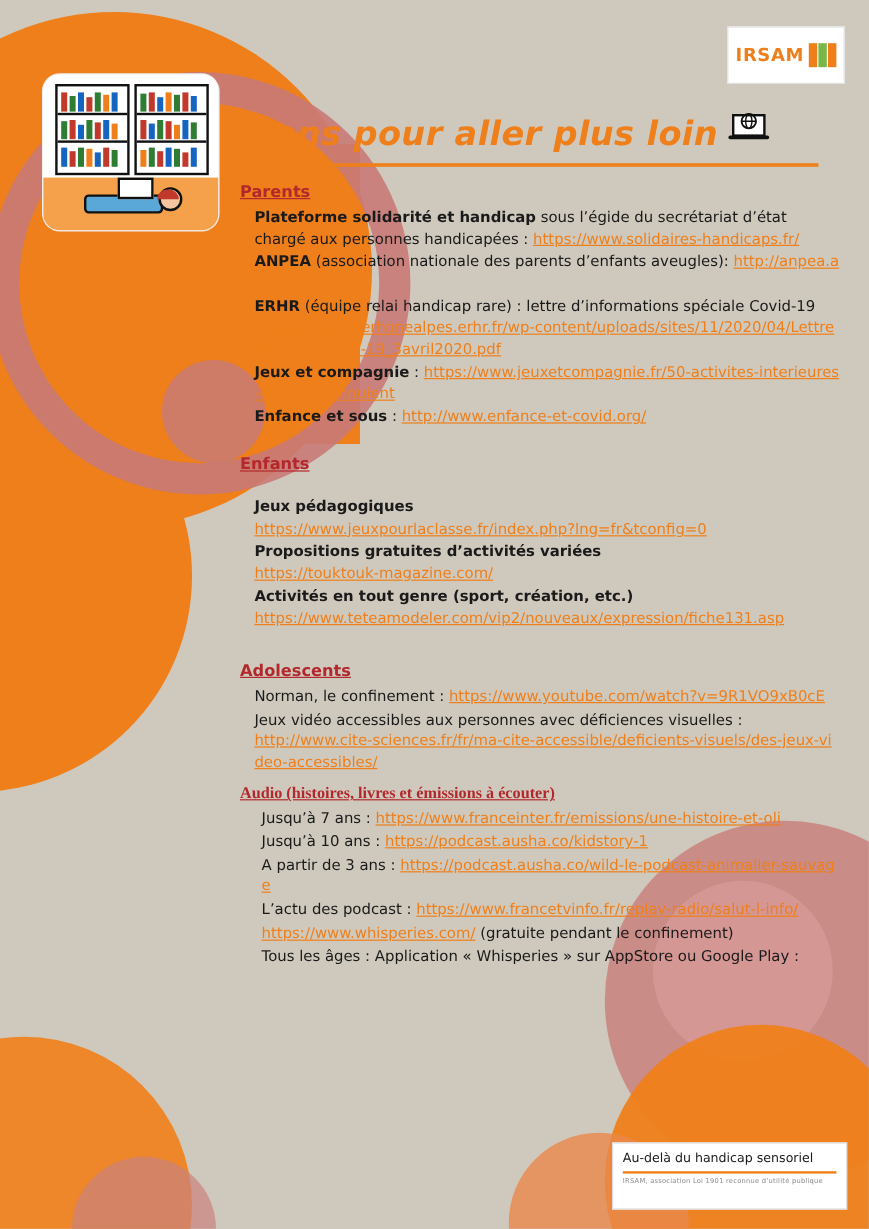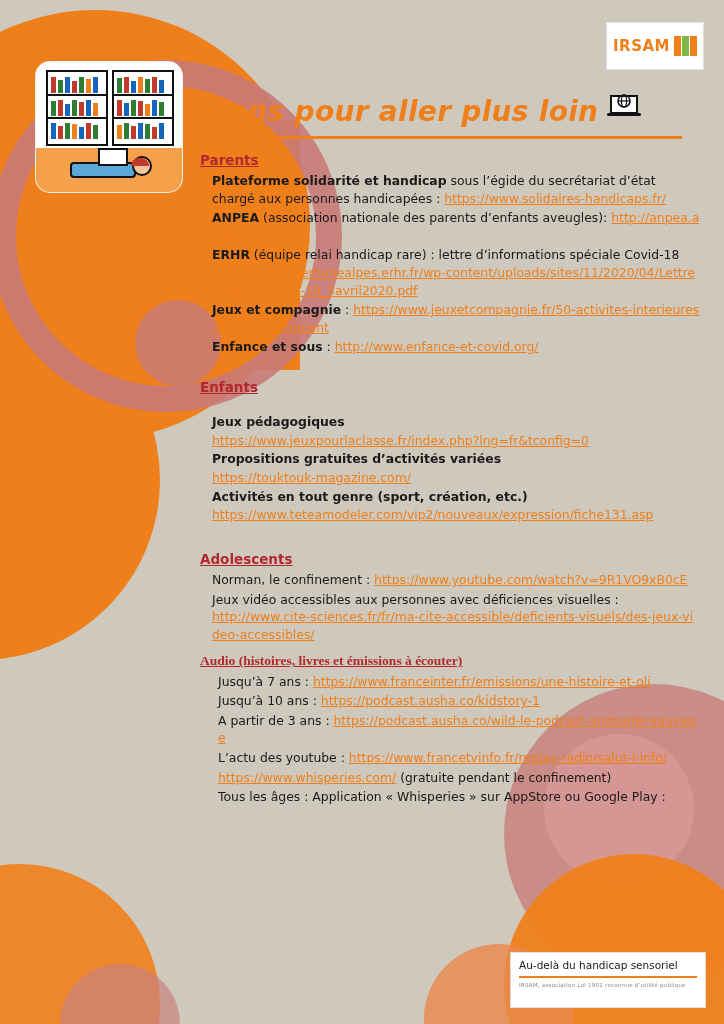--- a/index.html
+++ b/index.html
@@ -234,21 +234,21 @@
   <div id="section-parents-wrap">
     <h2 class="section">Parents</h2>
 
     <p class="blk">
       <span class="b">Plateforme solidarité et handicap</span><span> sous l’égide du secrétariat d’état chargé aux personnes handicapées : </span><a class="link" href="#">https://www.solidaires-handicaps.fr/</a>
     </p>
     <p class="blk">
       <span class="b">ANPEA</span><span> (association nationale des parents d’enfants aveugles): </span><a class="link" href="#">http://anpea.asso.fr/</a>
     </p>
     <p class="blk">
-      <span class="b">ERHR</span><span> (équipe relai handicap rare) : lettre d’informations spéciale Covid-18</span><br>
+      <span class="b">ERHR</span><span> (équipe relai handicap rare) : lettre d’informations spéciale Covid-19</span><br>
       <a class="link" href="#">http://auvergnerhonealpes.erhr.fr/wp-content/uploads/sites/11/2020/04/LettreHRinfos_Covid-19_3avril2020.pdf</a>
     </p>
     <p class="blk">
       <span class="b">Jeux et compagnie</span><span> : </span><a class="link" href="#">https://www.jeuxetcompagnie.fr/50-activites-interieures-enfants-sennuient</a>
     </p>
     <p class="blk">
       <span class="b">Enfance et sous</span><span> : </span><a class="link" href="#">http://www.enfance-et-covid.org/</a>
     </p>
   </div>
 
@@ -279,21 +279,21 @@
       <p>
         <span>Jusqu’à 7 ans : </span><a class="link" href="#">https://www.franceinter.fr/emissions/une-histoire-et-oli</a>
       </p>
       <p>
         <span>Jusqu’à 10 ans : </span><a class="link" href="#">https://podcast.ausha.co/kidstory-1</a>
       </p>
       <p>
         <span>A partir de 3 ans : </span><a class="link" href="#">https://podcast.ausha.co/wild-le-podcast-animalier-sauvage</a>
       </p>
       <p>
-        <span>L’actu des youtube : </span><a class="link" href="#">https://www.francetvinfo.fr/replay-radio/salut-l-info/</a>
+        <span>L’actu des podcast : </span><a class="link" href="#">https://www.francetvinfo.fr/replay-radio/salut-l-info/</a>
       </p>
       <p>
         <a class="link" href="#">https://www.whisperies.com/</a><span> (gratuite pendant le confinement)</span>
       </p>
       <p>
         <span>Tous les âges : Application « Whisperies » sur AppStore ou Google Play :</span>
       </p>
     </div>
   </div>
 

